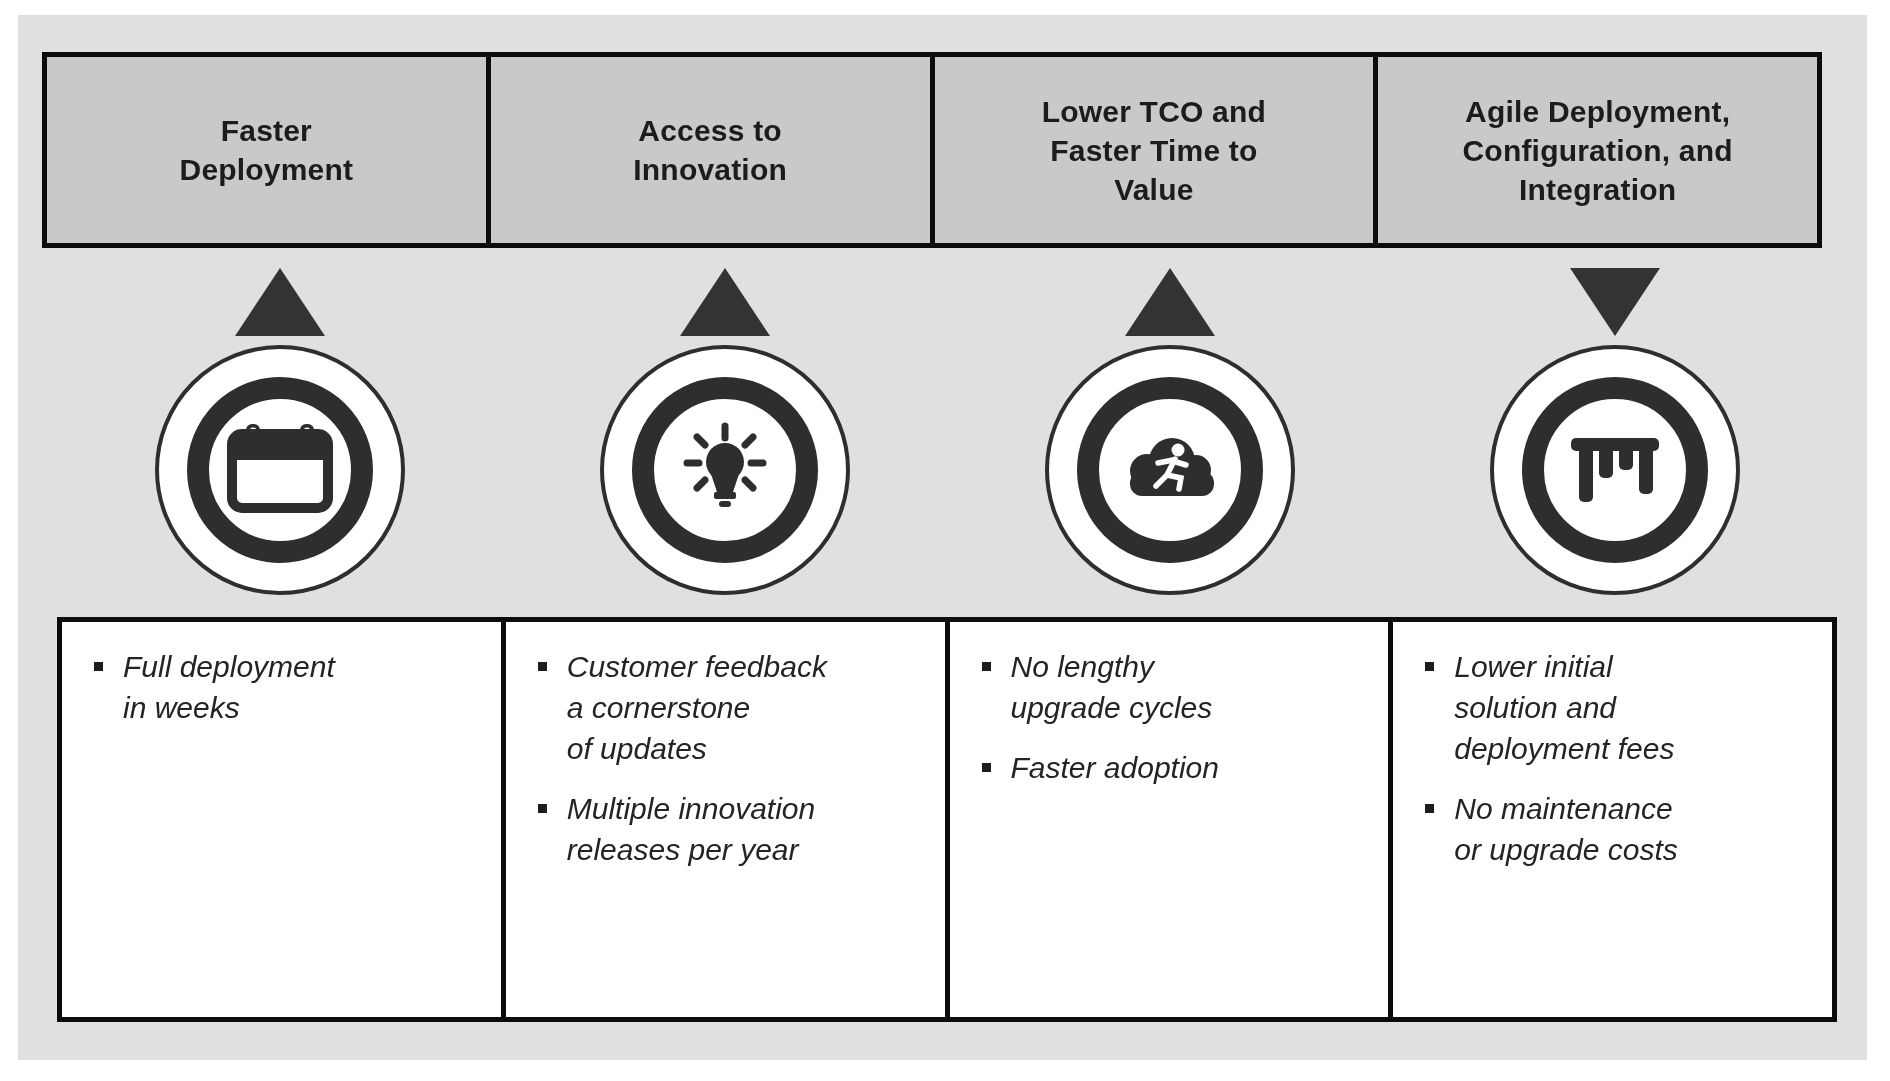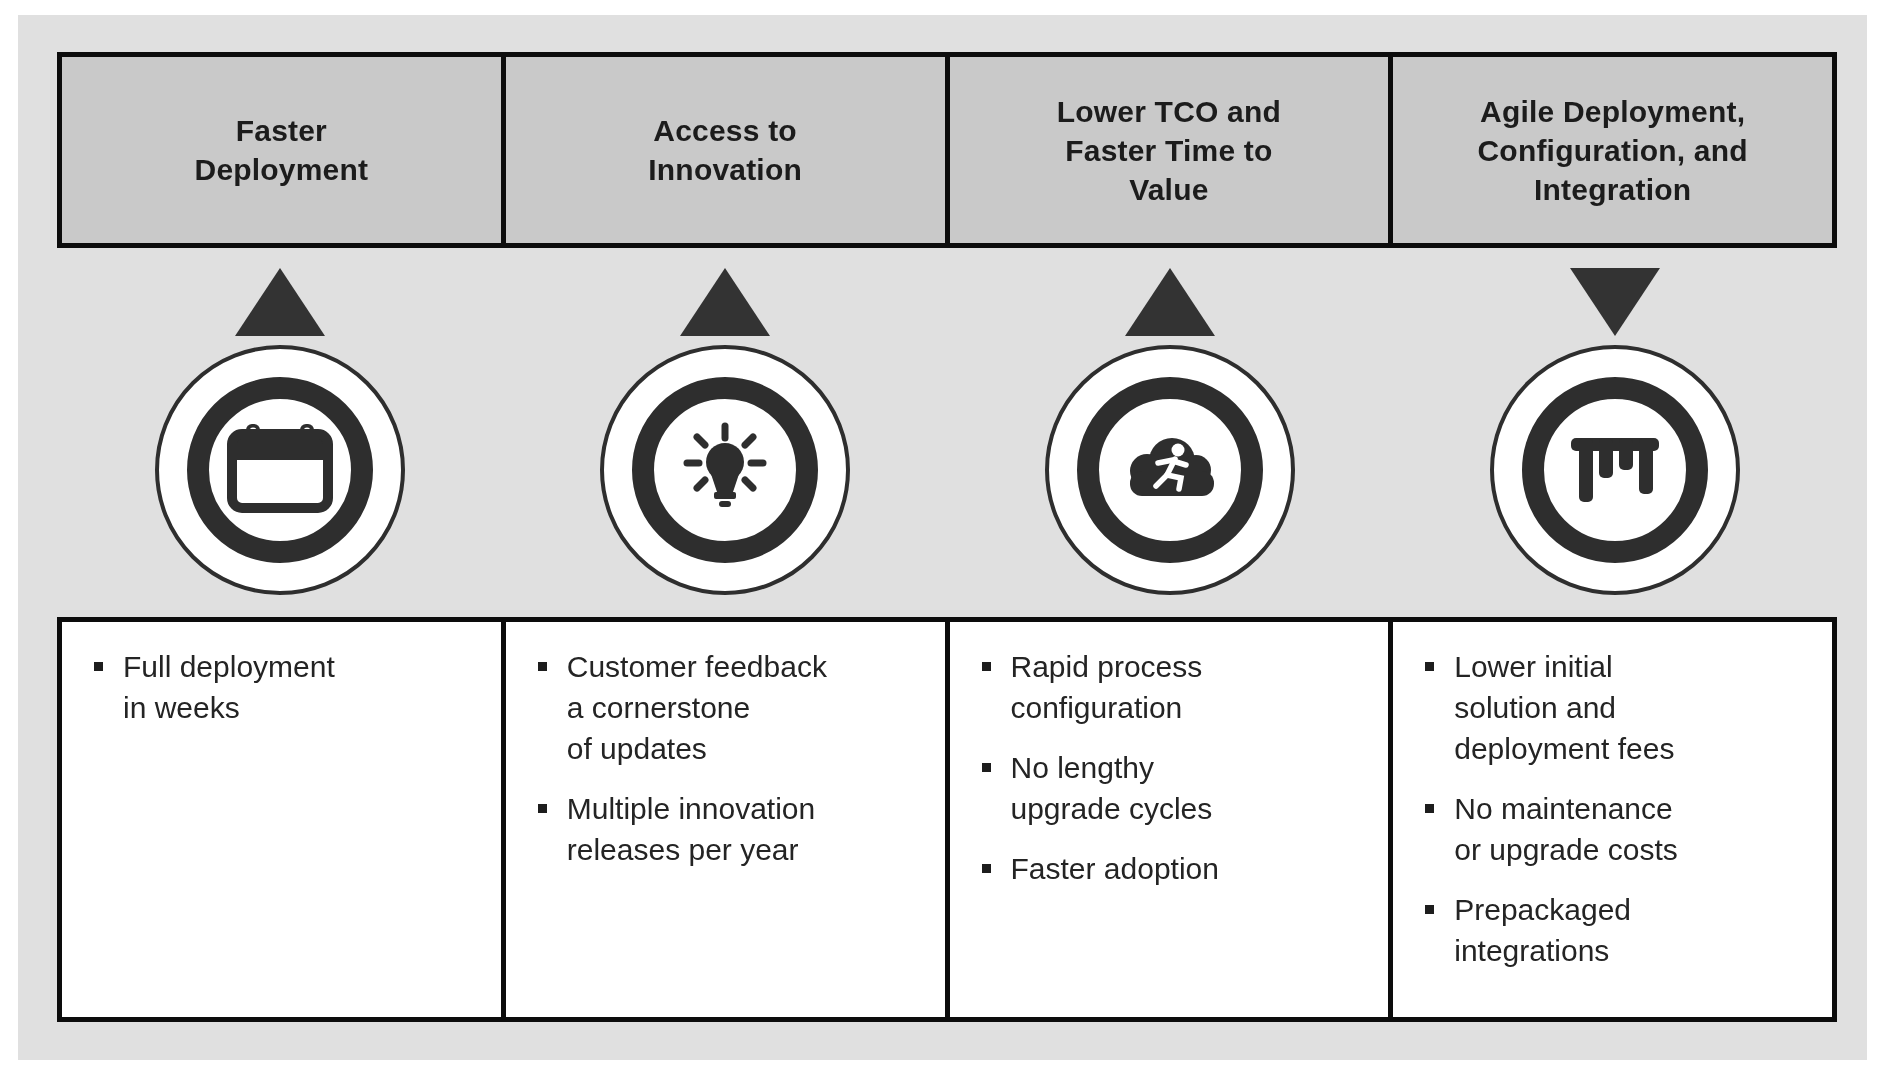--- a/index.html
+++ b/index.html
@@ -12,21 +12,21 @@
   }
   .canvas {
     position: absolute;
     left: 18px; top: 15px;
     width: 1849px; height: 1045px;
     background: #e0e0e0;
   }
   
   .header-row {
     position: absolute;
-    left: 39px; top: 37px;
+    left: 24px; top: 37px;
     width: 1780px; height: 196px;
     display: flex;
     border: 5px solid #0c0c0c;
     box-sizing: border-box;
     background: #0c0c0c;
   }
   .header-cell {
     flex: 1 1 0;
     background: #c9c9c9;
     display: flex;
@@ -82,20 +82,21 @@
     box-sizing: border-box;
     background: #0c0c0c;
   }
   .bullets-cell {
     flex: 1 1 0;
     background: #ffffff;
     margin-left: 5px;
     padding: 24px 12px 0 28px;
     box-sizing: border-box;
     overflow: hidden;
+    font-style: italic;
   }
   .bullets-cell:first-child { margin-left: 0; }
   .bullets-cell ul {
     list-style: none;
     margin: 0; padding: 0;
   }
   .bullets-cell li {
     position: relative;
     padding-left: 33px;
     margin-bottom: 19px;
@@ -235,34 +236,30 @@
         <li><span>Customer feedback
 a cornerstone
 of updates</span></li>
         <li><span>Multiple innovation
 releases per year</span></li>
       </ul>
     </div>
 
     <div class="bullets-cell">
       <ul>
-        <li><span>Rapid process
-configuration</span></li>
         <li><span>No lengthy
 upgrade cycles</span></li>
         <li><span>Faster adoption</span></li>
       </ul>
     </div>
 
     <div class="bullets-cell">
       <ul>
         <li><span>Lower initial
 solution and
 deployment fees</span></li>
         <li><span>No maintenance
 or upgrade costs</span></li>
-        <li><span>Prepackaged
-integrations</span></li>
       </ul>
     </div>
   </div>
 
 </div>
 
 </body></html>

